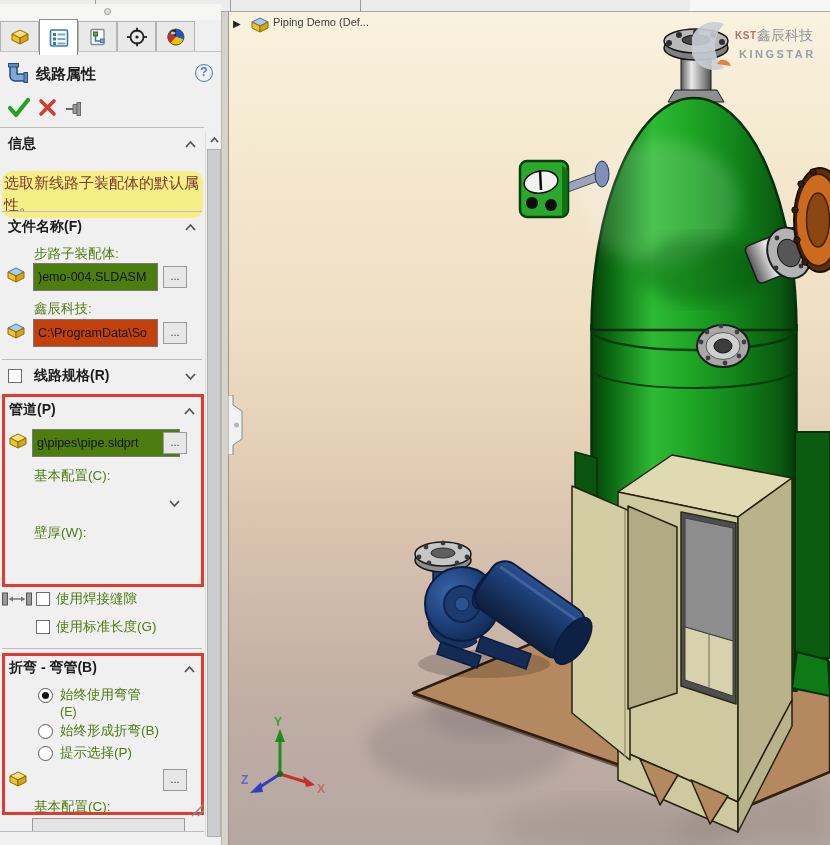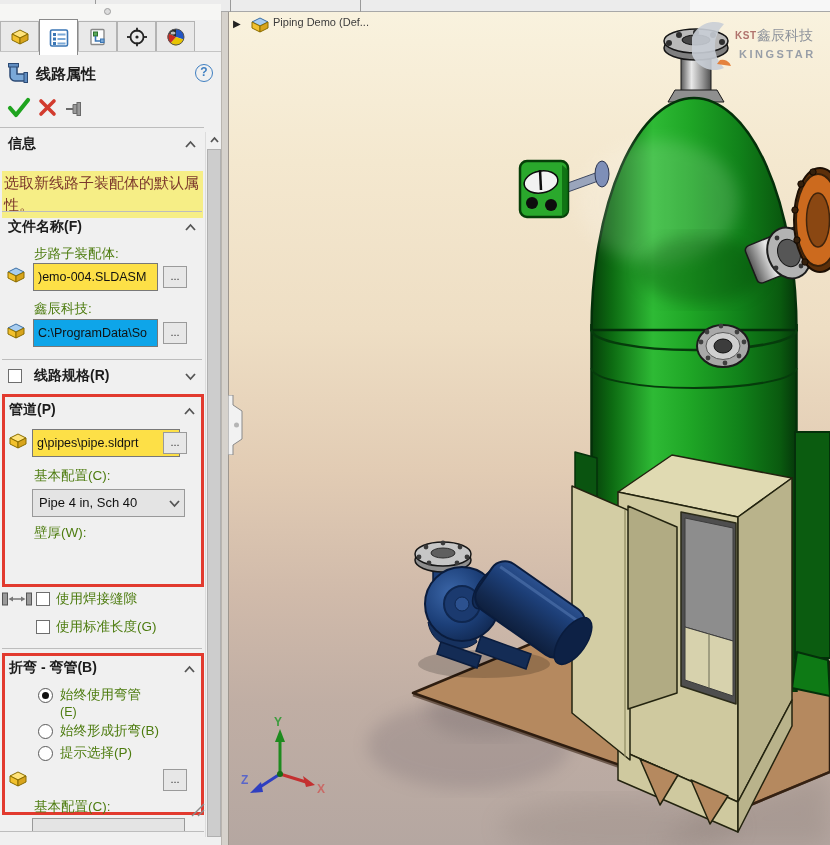--- a/index.html
+++ b/index.html
@@ -22,24 +22,24 @@
   .tab.active { top:15px; height:36px; background:#ffffff; border-color:#8a8a8a; border-bottom:none; z-index:2; }
   .tabrow-base { left:0; top:47px; width:221px; height:1px; background:#c4c4c4; }
 
   .pm-title { font-size:15px; font-weight:bold; color:#1c1c1c; }
   .help-circ { width:18px; height:18px; border:1.5px solid #3f7fc1; border-radius:50%; color:#3f7fc1; font-size:12px; font-weight:bold; text-align:center; line-height:15px; }
 
   .divider { height:1px; background:#bdbdbd; }
 
   .sec-hdr { font-size:14px; font-weight:bold; color:#1c1c1c; white-space:nowrap; }
   .lbl { font-size:13.5px; color:#4d7c0f; white-space:nowrap; }
-  .info-box { left:2px; top:167px; width:201px; height:47px; background:#f6ee86; color:#7c382c; font-size:15px; line-height:22px; padding:1px 2px; overflow:hidden; }
-
-  .field { background:#fde047; border:1px solid #787878; font-size:12.5px; color:#111; line-height:26px; padding-left:4px; white-space:nowrap; overflow:hidden; }
-  .field.gray { background:#0ea5e9; }
+  .info-box { left:2px; top:167px; width:201px; height:47px; background:#f6ee86; color:#7c382c; font-size:15px; line-height:22px; padding:1px 2px; overflow:hidden;border-radius:10px; }
+
+  .field { background:#4d7c0f; border:1px solid #787878; font-size:12.5px; color:#111; line-height:26px; padding-left:4px; white-space:nowrap; overflow:hidden; }
+  .field.gray { background:#c2410c; }
   .field.disabled { background:#ededed; border-color:#b2b2b2; color:#9b9b9b; }
   .browse { width:24px; height:22px; background:#e7e7e7; border:1px solid #9a9a9a; font-size:11px; text-align:center; line-height:18px; color:#333; }
   .ddl { background:#e4e4e4; border:1px solid #999; font-size:13px; color:#111; line-height:26px; padding-left:6px; white-space:nowrap; overflow:hidden; }
 
   .cb { width:14px; height:14px; background:#fff; border:1px solid #6e6e6e; }
   .radio { width:15px; height:15px; background:#fff; border:1px solid #5a5a5a; border-radius:50%; }
   .radio.sel::after { content:""; display:block; width:7px; height:7px; margin:3px; border-radius:50%; background:#111; }
 
   .redbox { border:3px solid #e23a2e; background:transparent; pointer-events:none; }
 
@@ -198,21 +198,20 @@
         <polyline points="2,7 6.5,2 11,7"></polyline>
       </svg>
     <svg class="abs" style="left:7px; top:428px" width="22" height="18" viewBox="0 0 22 18">
       <polygon points="3,6 11,2 19,6 11,10" fill="#ffe37a" stroke="#8a6d00"></polygon>
       <polygon points="3,6 11,10 11,16 3,12" fill="#f2c12e" stroke="#8a6d00"></polygon>
       <polygon points="11,10 19,6 19,12 11,16" fill="#d8a41c" stroke="#8a6d00"></polygon>
     </svg>
     <div class="abs field" style="left:32px; top:425px; width:148px; height:28px">g\pipes\pipe.sldprt</div>
     <div class="abs browse" style="left:163px; top:428px">...</div>
     <div class="abs lbl" style="left:34px; top:463px">基本配置(C):</div>
-    <div class="abs ddl" style="left:32px; top:485px; width:153px; height:28px">Pipe 4 in, Sch 40</div>
     <svg class="abs chev down" style="left:168px; top:495px" width="13" height="9">
         <polyline points="2,7 6.5,2 11,7"></polyline>
       </svg>
     <div class="abs lbl" style="left:34px; top:520px">壁厚(W):</div>
 
     <svg class="abs" style="left:2px; top:587px" width="30" height="16">
       <rect x="0.5" y="2" width="5" height="12" fill="#9a9a9a" stroke="#555"></rect>
       <rect x="24.5" y="2" width="5" height="12" fill="#9a9a9a" stroke="#555"></rect>
       <line x1="10" y1="8" x2="20" y2="8" stroke="#777" stroke-width="1.5"></line>
       <polygon points="6.5,8 11,5.5 11,10.5" fill="#777"></polygon>

